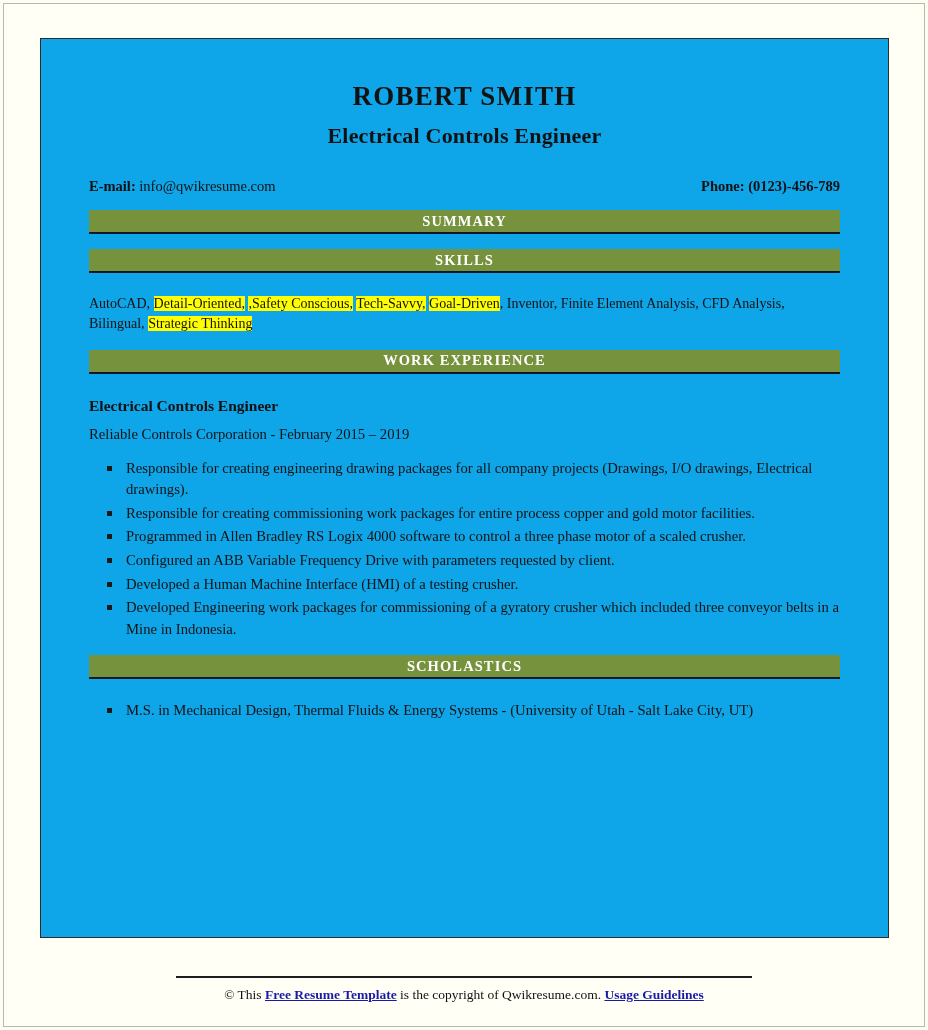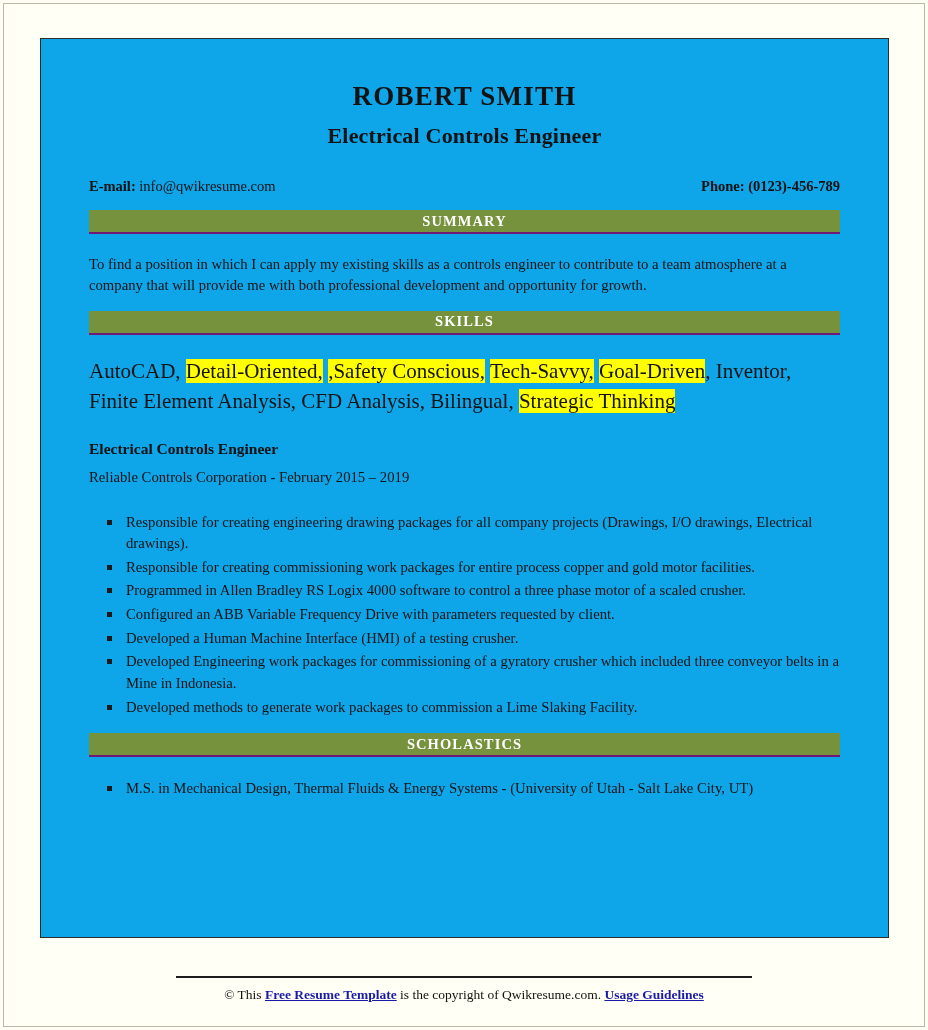--- a/index.html
+++ b/index.html
@@ -66,21 +66,21 @@
   }
   .contact-left .lbl { font-weight: bold; }
   .contact-left .val { font-weight: normal; }
   .contact-right { font-weight: bold; }
 
   
   .bar {
     margin-top: 15px;
     height: 24px;
     background: #76923c;
-    border-bottom: 2px solid #701a75;
+    border-bottom: 2px solid #0f172a;
     display: flex;
     align-items: center;
     justify-content: center;
   }
   .bar span {
     color: #ffffff;
     font-weight: bold;
     font-size: 14.5px;
     letter-spacing: 1.1px;
   }
@@ -89,21 +89,21 @@
   .para {
     margin-top: 20px;
     font-size: 14.7px;
     line-height: 1.42;
     color: #131313;
     text-align: left;
   }
 
   .skills {
     margin-top: 21px;
-    font-size: 21px;
+    font-size: 14px;
     line-height: 1.45;
     color: #131313;
   }
   mark.hl {
     background: #ffff00;
     color: #131313;
     padding: 0;
   }
 
   .exp-title {
@@ -113,21 +113,21 @@
     color: #111;
   }
   .exp-meta {
     margin-top: 11px;
     font-size: 14.7px;
     color: #131313;
   }
 
   ul.bullets {
     list-style: none;
-    margin-top: 26px;
+    margin-top: 15px;
   }
   ul.bullets li {
     position: relative;
     padding-left: 37px;
     font-size: 14.7px;
     line-height: 1.47;
     color: #131313;
     margin-bottom: 2px;
   }
   ul.bullets li::before {
@@ -182,37 +182,38 @@
       <div class="contact-left">
         <span class="lbl">E-mail:</span>
         <span class="val">info@qwikresume.com</span>
       </div>
       <div class="contact-right">Phone: (0123)-456-789</div>
     </div>
 
     <div class="bar">
       <span>SUMMARY</span>
     </div>
-    <div class="para">To find a position in which I can apply my existing skills as a controls engineer to contribute to a team atmosphere at a company that will provide me with both professional development and opportunity for growth.</div>
 
     <div class="bar">
       <span>SKILLS</span>
     </div>
     <div class="skills" id="skills-line"><span>AutoCAD, </span><mark class="hl">Detail-Oriented,</mark><span> </span><mark class="hl">,Safety Conscious,</mark><span> </span><mark class="hl">Tech-Savvy,</mark><span> </span><mark class="hl">Goal-Driven</mark><span>, Inventor, Finite Element Analysis, CFD Analysis, Bilingual, </span><mark class="hl">Strategic Thinking</mark></div>
 
+    <div class="bar">
+      <span>WORK EXPERIENCE</span>
+    </div>
     <div class="exp-title">Electrical Controls Engineer</div>
     <div class="exp-meta">Reliable Controls Corporation - February 2015 – 2019</div>
     <ul class="bullets" id="work-bullets">
         <li>Responsible for creating engineering drawing packages for all company projects (Drawings, I/O drawings, Electrical drawings).</li>
         <li>Responsible for creating commissioning work packages for entire process copper and gold motor facilities.</li>
         <li>Programmed in Allen Bradley RS Logix 4000 software to control a three phase motor of a scaled crusher.</li>
         <li>Configured an ABB Variable Frequency Drive with parameters requested by client.</li>
         <li>Developed a Human Machine Interface (HMI) of a testing crusher.</li>
         <li>Developed Engineering work packages for commissioning of a gyratory crusher which included three conveyor belts in a Mine in Indonesia.</li>
-        <li>Developed methods to generate work packages to commission a Lime Slaking Facility.</li>
       </ul>
 
     <div class="bar">
       <span>SCHOLASTICS</span>
     </div>
     <ul class="bullets sch" id="sch-bullets">
         <li>M.S. in Mechanical Design, Thermal Fluids &amp; Energy Systems - (University of Utah - Salt Lake City, UT)</li>
       </ul>
 
   </div>

